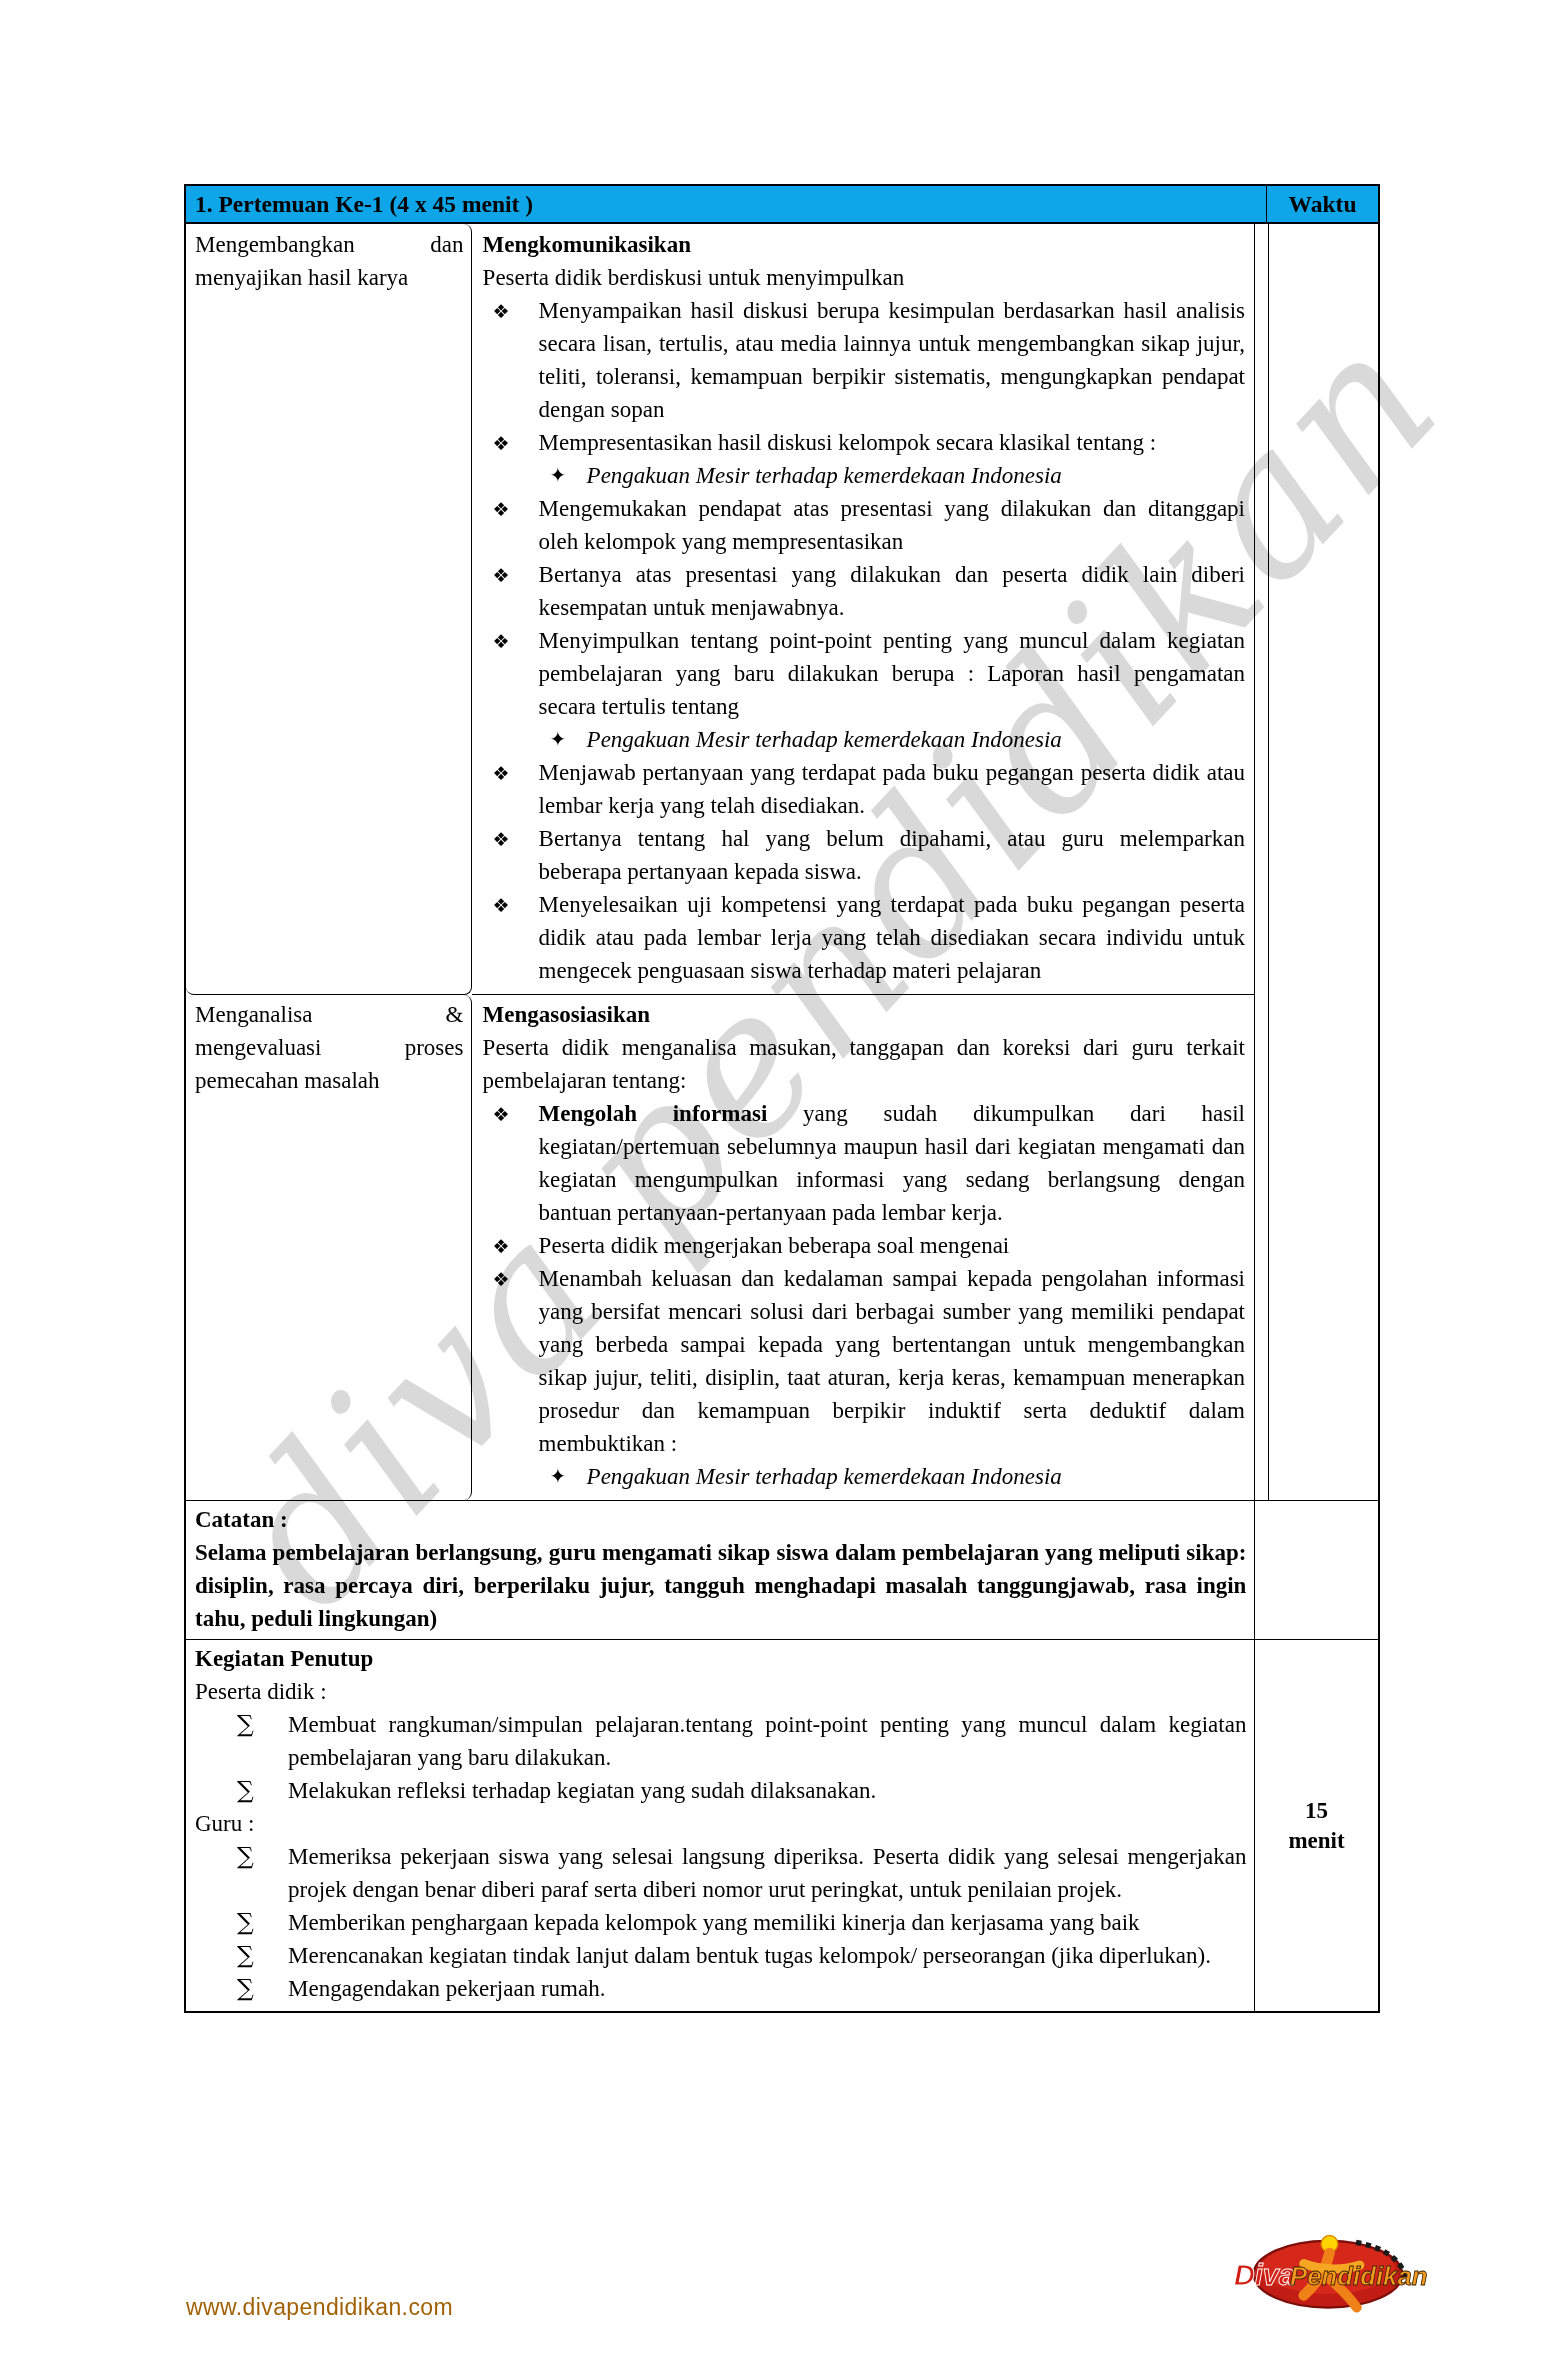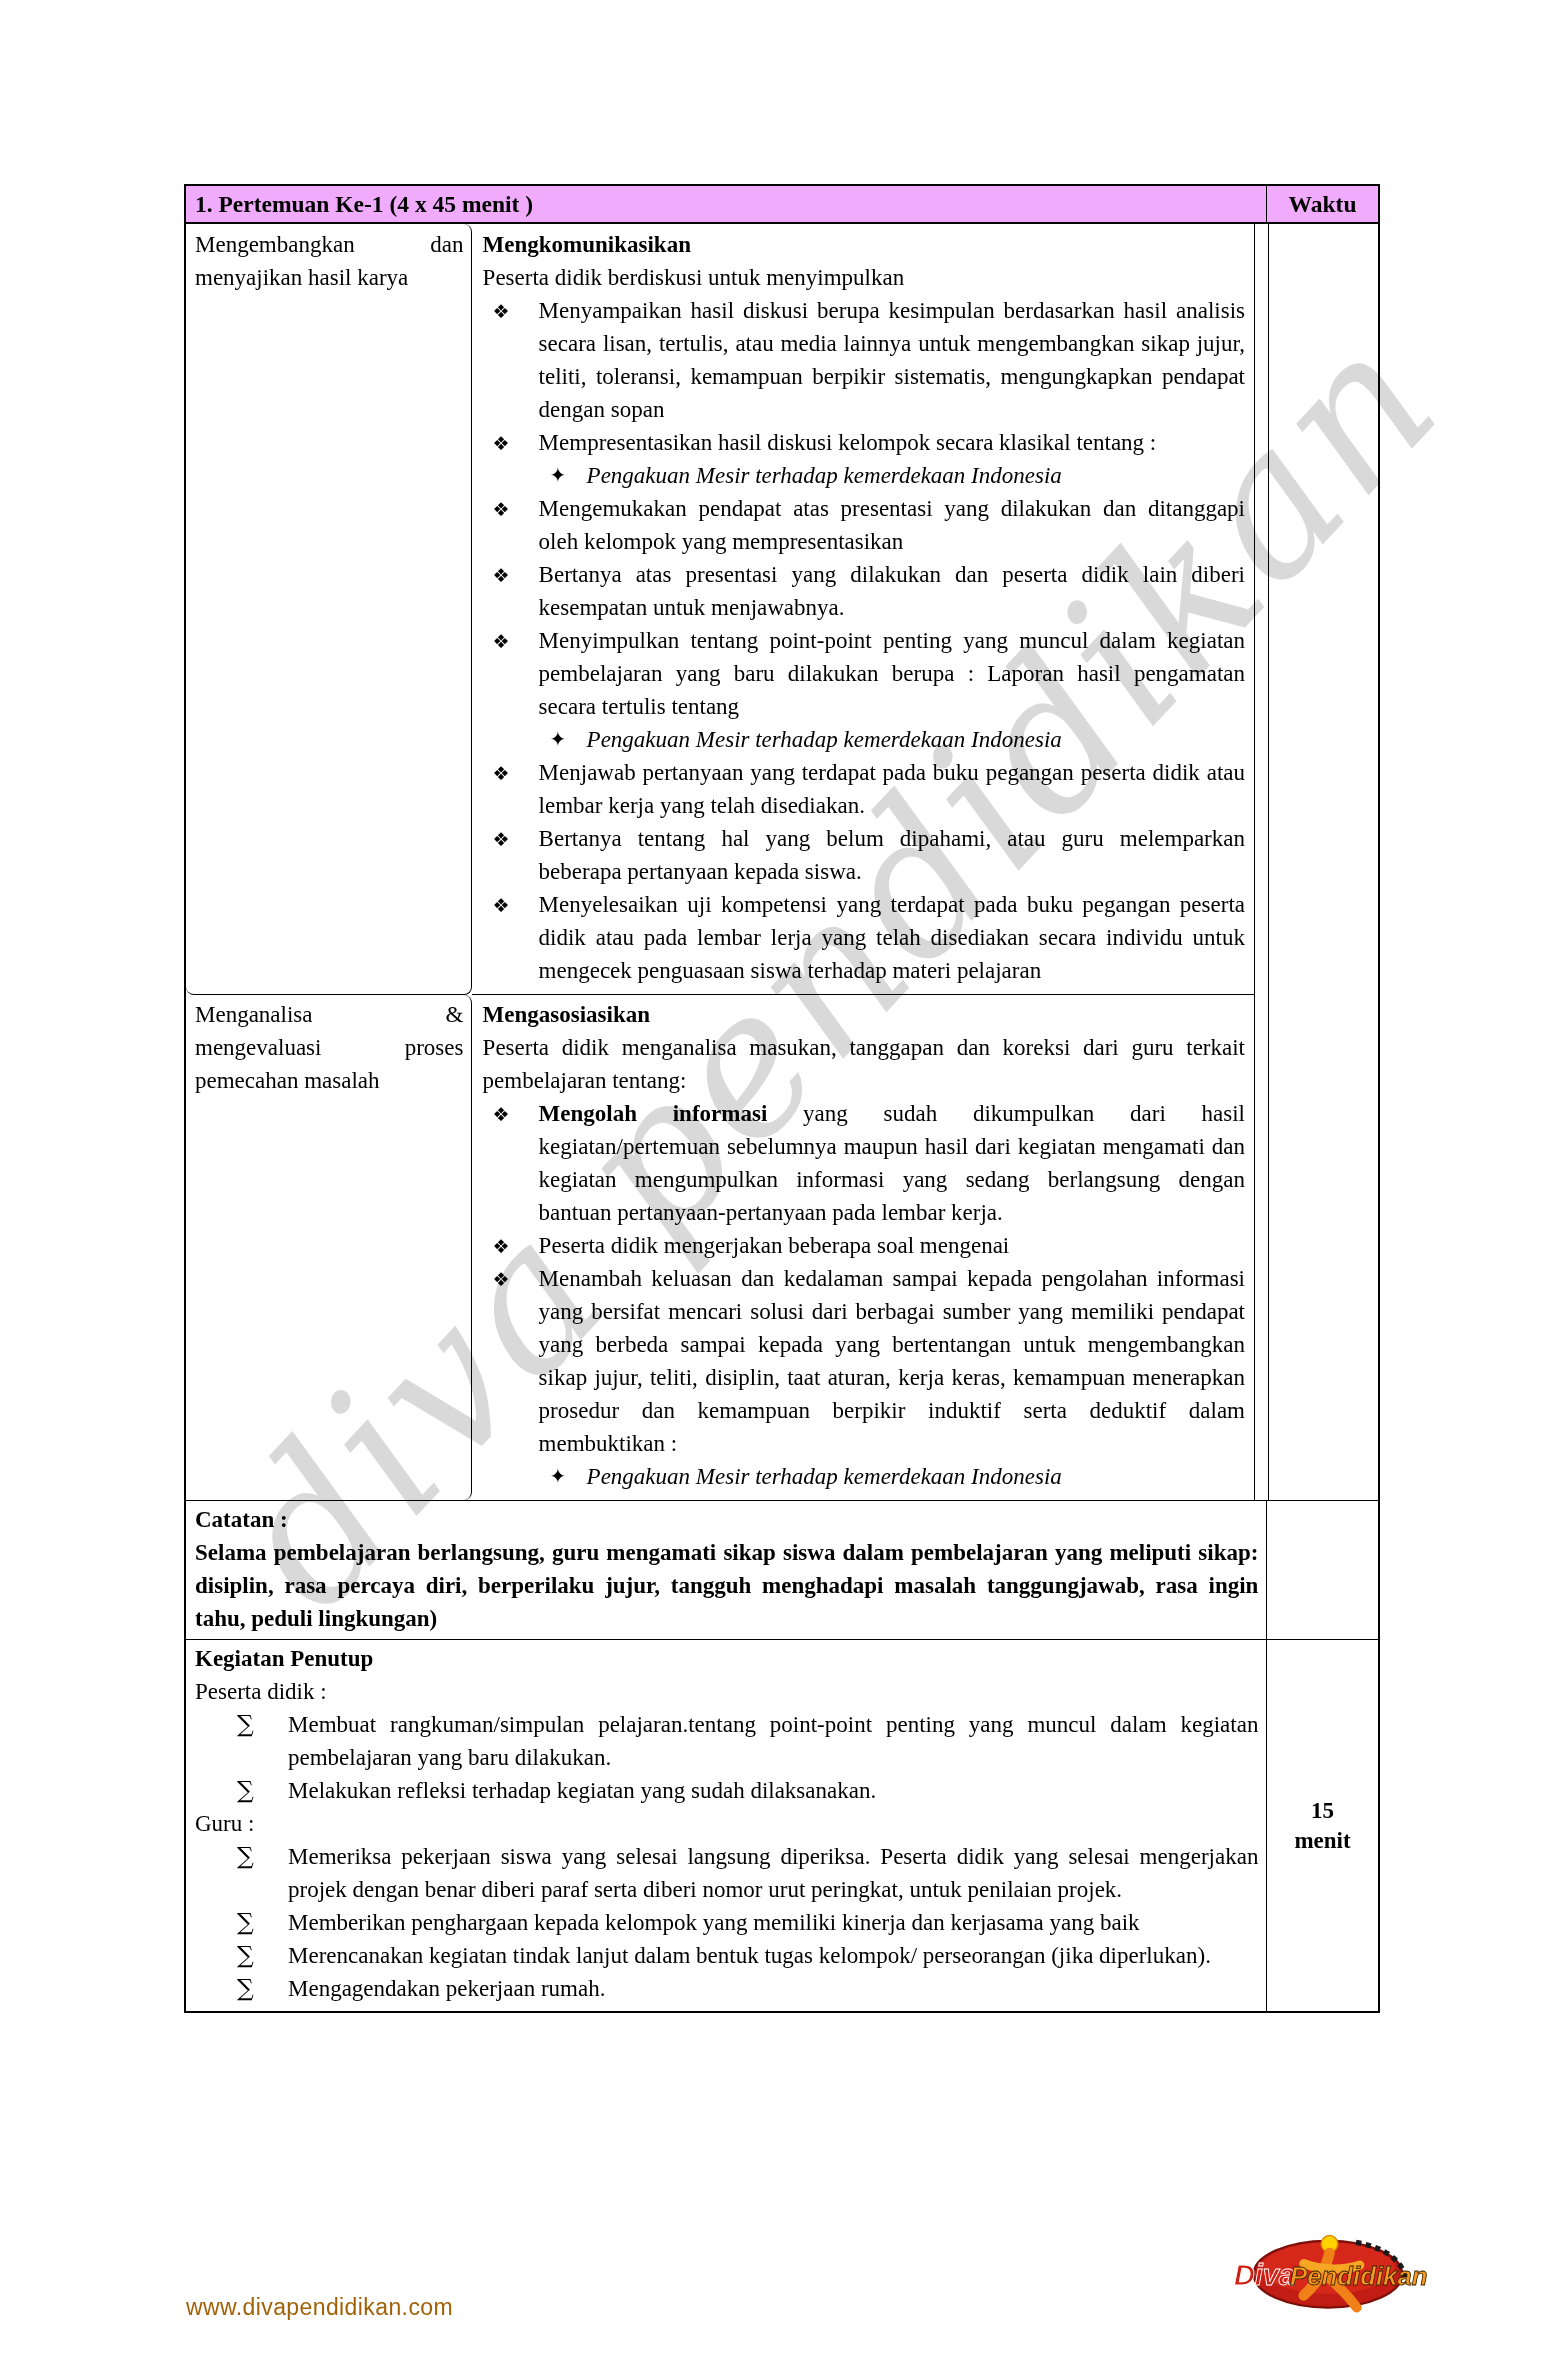--- a/index.html
+++ b/index.html
@@ -30,21 +30,21 @@
   
   .rpp-table{
     position:absolute;left:184px;top:184px;width:1196px;
     border:2.3px solid #000;
     z-index:1;
     font-size:23px;line-height:33px;
     box-sizing:border-box;
   }
   .thead{
     display:flex;
-    background:#f0abfc;
+    background:#0ea5e9;
     border-bottom:2.3px solid #000;
     font-weight:bold;
     height:38px;
     align-items:center;
     box-sizing:border-box;
   }
   .th-title{flex:1;padding-left:9px;font-size:23.5px;}
   .th-waktu{width:112px;text-align:left;border-left:1.5px solid #000;align-self:stretch;display:flex;align-items:center;justify-content:center;box-sizing:border-box;font-size:23.5px;}
 
   .section-a{
@@ -70,21 +70,21 @@
   .subbullet{position:relative;padding-left:104px;font-style:italic;}
   .subbullet .smarker{
     position:absolute;left:67px;top:0;
     font-style:normal;
     font-family:"DejaVu Sans",sans-serif;
     font-size:20px;
   }
 
   .section-b{display:flex;border-bottom:1.5px solid #000;}
   .catatan-body{flex:1;padding:1.5px 7.6px 4.6px 9px;font-weight:bold;text-align:justify;box-sizing:border-box;}
-  .waktu-stub{width:112px;border-left:1.5px solid #000;box-sizing:border-box;display:flex;align-items:center;justify-content:center;}
+  .waktu-stub{width:124px;border-left:1.5px solid #000;box-sizing:border-box;display:flex;align-items:center;justify-content:center;}
 
   .section-c{display:flex;}
   .penutup-body{flex:1;padding:1.5px 7.6px 6px 9px;box-sizing:border-box;}
   .plain-label{text-align:left;}
   .bullet.sigma{padding-left:93px;}
   .bullet.sigma .marker{left:42px;top:0;font-family:"DejaVu Serif",serif;font-size:23.5px;}
   .waktu-value{font-weight:bold;text-align:center;width:68px;line-height:30px;}
 
   
   .footer-url{

